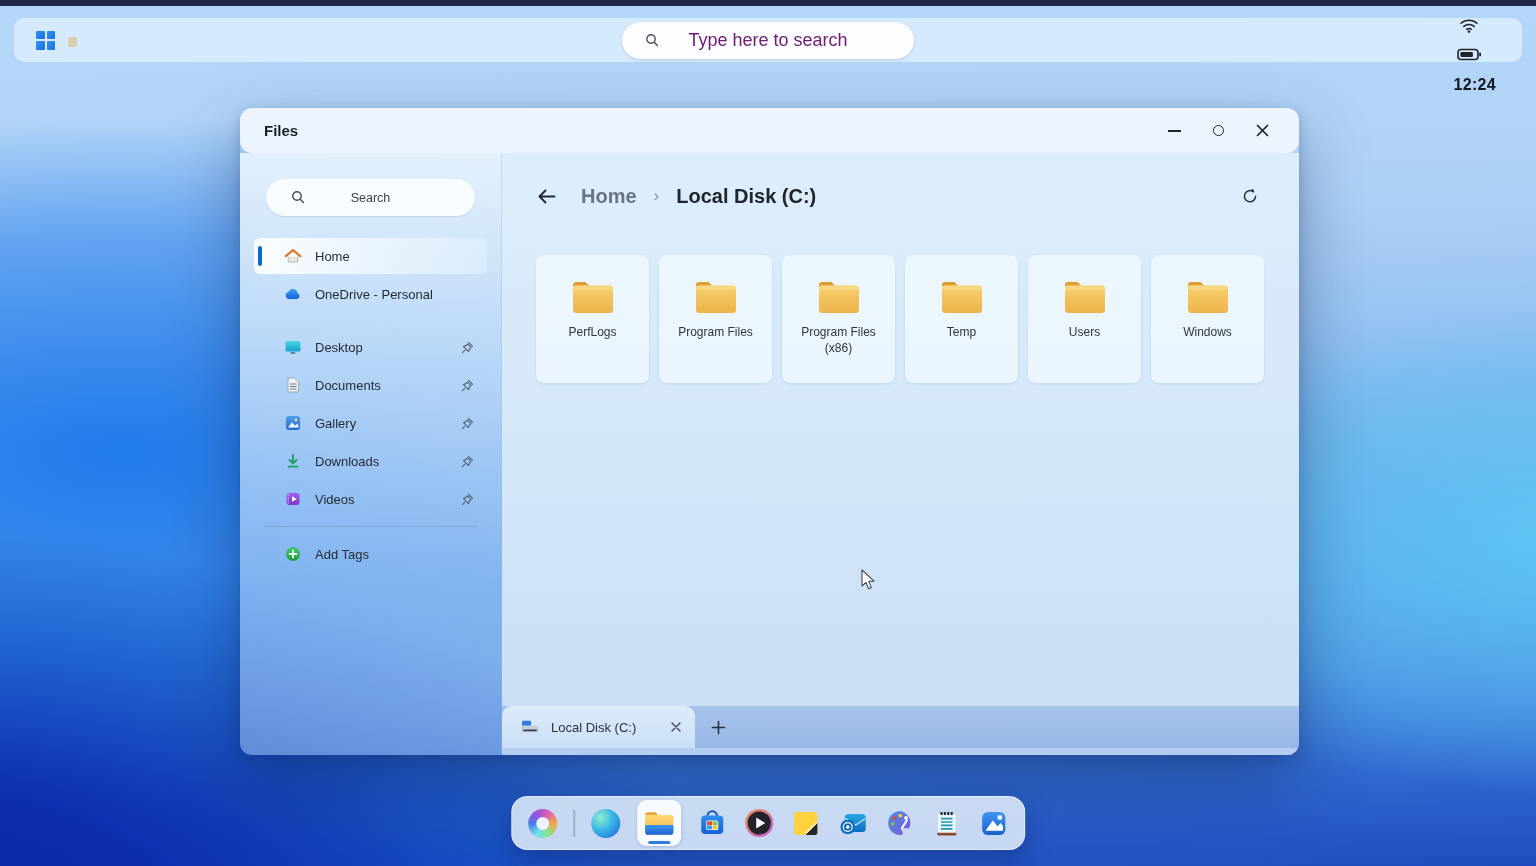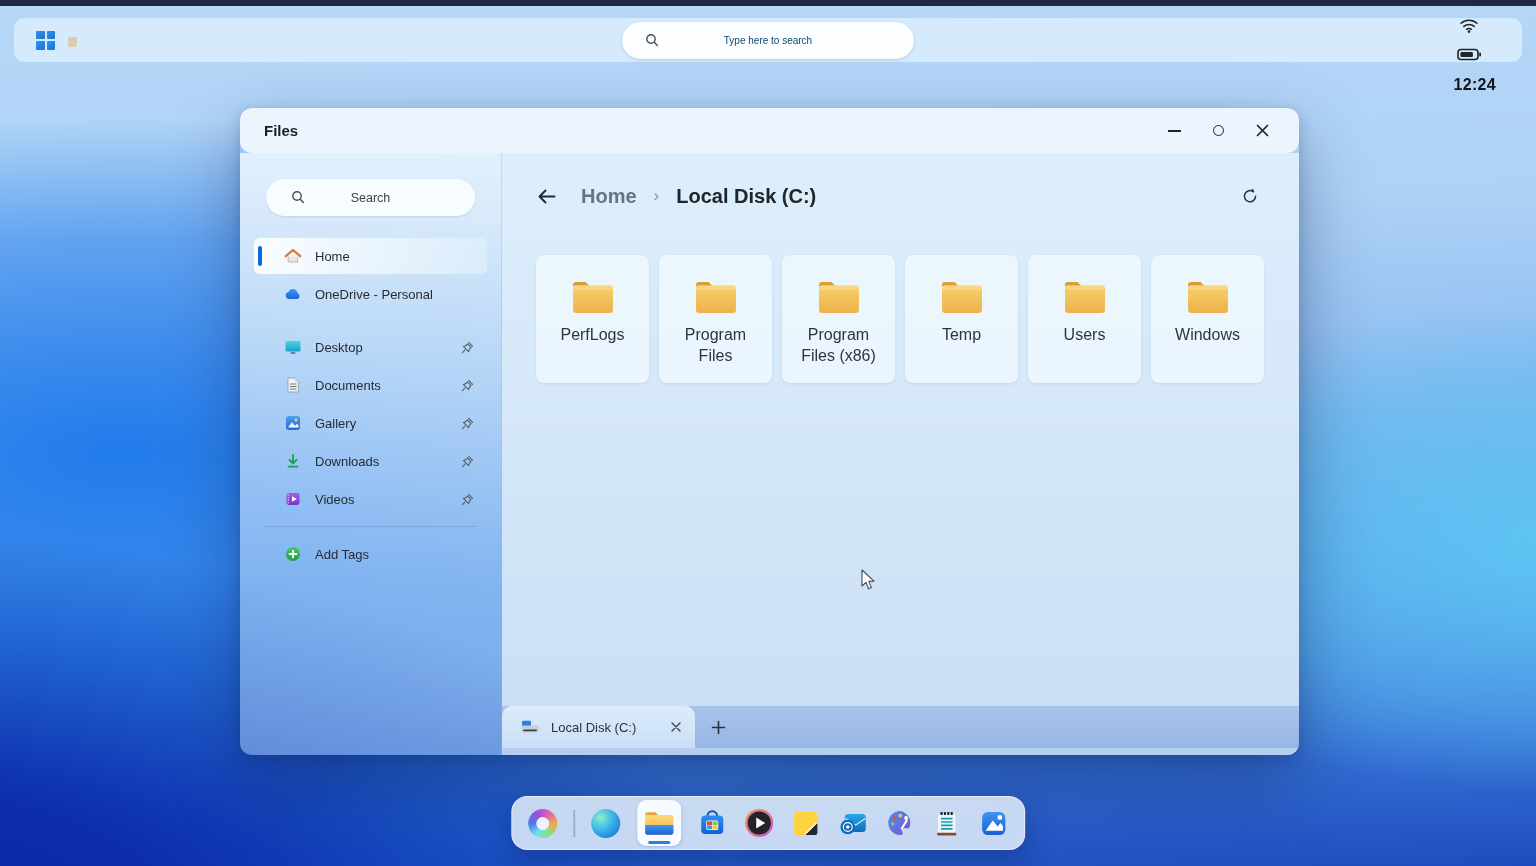--- a/index.html
+++ b/index.html
@@ -22,21 +22,21 @@
   .tb-left { display:flex; align-items:center; gap:20px; margin-left:22px; }
   .win-grid { width:19px; height:19px; display:grid; grid-template-columns:1fr 1fr; grid-template-rows:1fr 1fr; gap:2px; }
   .win-grid span { background:linear-gradient(135deg,#2f93ee,#1b6fdd); border-radius:1px; }
   .tv-icon { position:relative; width:18px; height:18px; background:#3a3f47; border-radius:4px; }
   .tv-icon::after { content:""; position:absolute; right:-2px; top:-3px; width:9px; height:10px;
     background:#d9c9a6; border-radius:2px; opacity:.9; }
   .tb-search { position:absolute; left:50%; transform:translateX(-50%); width:292px; height:37px;
     background:#fbfdff; border-radius:19px; display:flex; align-items:center; justify-content:center;
     box-shadow:0 1px 3px rgba(40,80,140,.18); }
   .tb-search .mag { position:absolute; left:22px; top:10px; }
-  .tb-search span { font-size:10px; color:#0c4a6e; }
+  .tb-search span { font-size:18px; color:#701a75; }
   .tb-tray { margin-left:auto; margin-right:26px; display:flex; align-items:center; gap:12px;flex-direction:column; }
   .tb-tray .clock { font-size:16px; font-weight:700; color:#11151c; margin-left:12px; letter-spacing:.3px; }
 
   
   .window { position:absolute; left:240px; top:108px; width:1059px; height:647px; border-radius:12px;
     overflow:hidden; z-index:20; box-shadow:0 28px 70px rgba(8,28,80,.38), 0 4px 14px rgba(8,28,80,.2);
     display:flex; flex-direction:column; }
   .titlebar { height:45px; flex:0 0 45px; background:#ecf5fd; display:flex; align-items:center;border-radius:12px; }
   .titlebar .title { margin-left:24px; font-size:15px; font-weight:700; color:#1b1f26; }
   .controls { margin-left:auto; margin-right:24px; display:flex; align-items:center; gap:18px; }
@@ -74,21 +74,21 @@
   .crumb-home { margin-left:24px; font-size:20px; font-weight:600; color:#697382; }
   .crumb-sep { margin:0 17px; color:#8a93a0; font-size:17px; }
   .crumb-sep::before { content:"\203A"; }
   .crumb-current { font-size:20px; font-weight:700; color:#20242b; }
   .refresh { margin-left:auto; display:flex; align-items:center; }
 
   .grid { display:flex; gap:10px; padding:16px 0 0 34px; }
   .tile { width:113px; height:128px; border-radius:8px; background:rgba(240,248,254,.78);
     box-shadow:0 1px 3px rgba(60,100,160,.12); display:flex; flex-direction:column; align-items:center; }
   .tile .fold { margin-top:23px; }
-  .tile .tile-label { margin-top:9px; font-size:16px; line-height:1.3; color:#2f3540; text-align:center; padding:0 7px; }
+  .tile .tile-label { margin-top:9px; font-size:12px; line-height:1.3; color:#2f3540; text-align:center; padding:0 7px; }
   .spacer { flex:1; }
 
   
   .tabbar { height:43px; flex:0 0 43px; display:flex; align-items:stretch;
     background:linear-gradient(180deg, rgba(148,178,229,.62), rgba(128,163,222,.68));
     border-top:1px solid rgba(236,245,255,.65); }
   .tab { width:193px; display:flex; align-items:center; padding:0 14px 0 18px; gap:11px;
     background:linear-gradient(180deg, rgba(224,238,252,.95), rgba(206,227,249,.9));
     border-radius:10px 10px 0 0; }
   .tab .tab-label { font-size:13px; color:#2b3138; }

